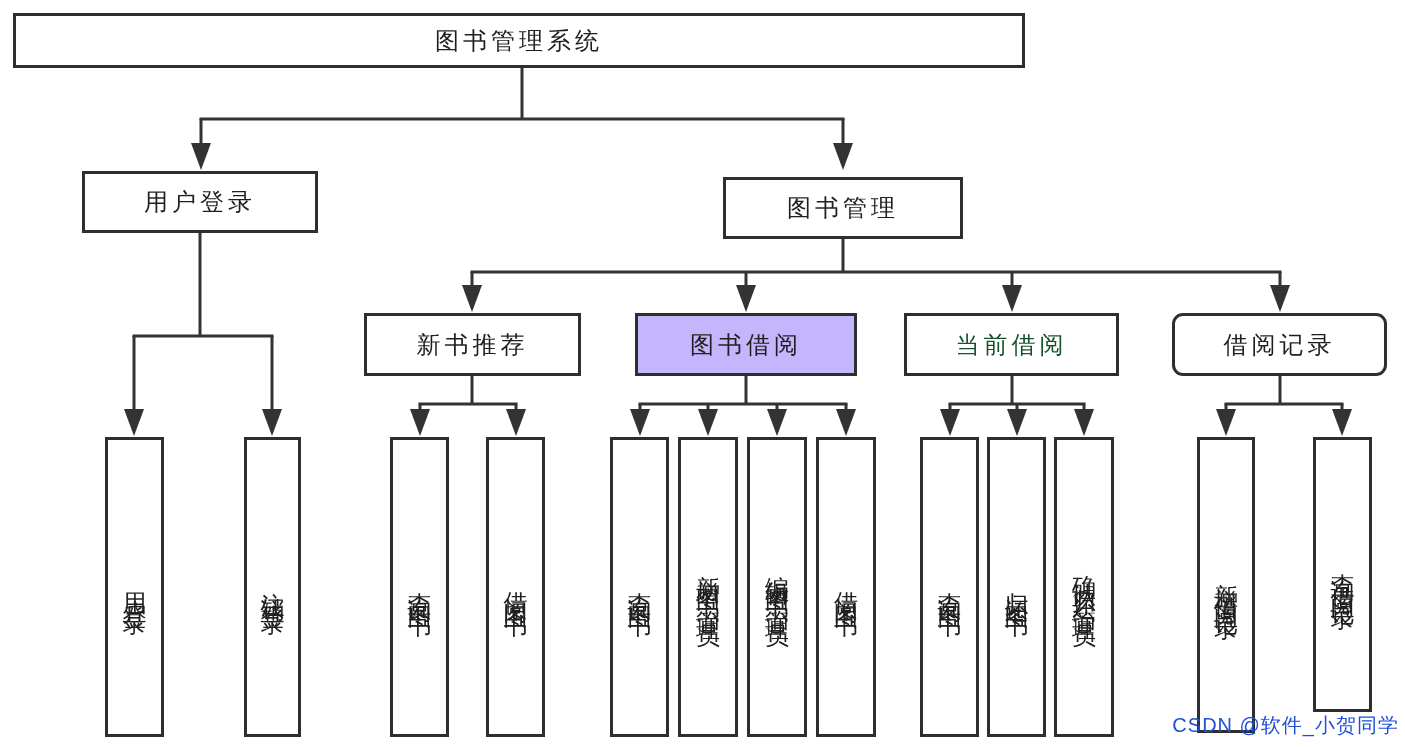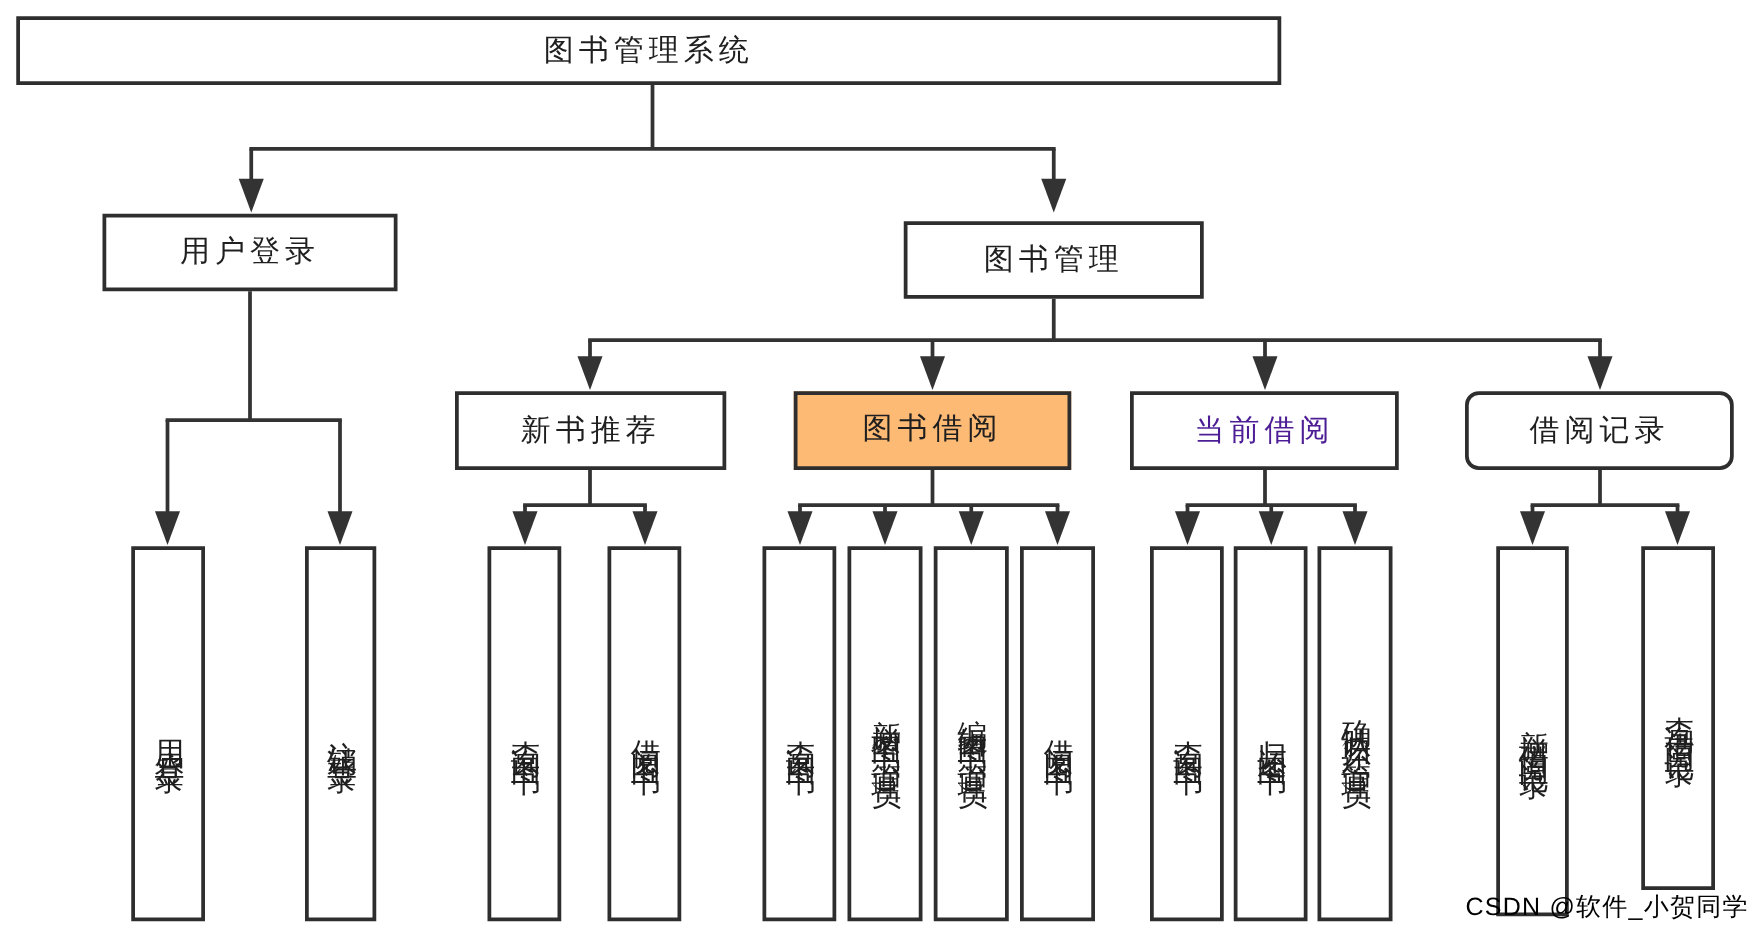--- a/index.html
+++ b/index.html
@@ -137,24 +137,24 @@
       </div>
       <div class="node" style="left: 82px; top: 171px; width: 236px; height: 62px; border-color: rgb(46, 46, 46); background: rgb(255, 255, 255); color: rgb(31, 31, 31);">
         <span class="node-label">用户登录</span>
       </div>
       <div class="node" style="left: 723px; top: 177px; width: 240px; height: 62px; border-color: rgb(46, 46, 46); background: rgb(255, 255, 255); color: rgb(31, 31, 31);">
         <span class="node-label">图书管理</span>
       </div>
       <div class="node" style="left: 364px; top: 313px; width: 217px; height: 63px; border-color: rgb(46, 46, 46); background: rgb(255, 255, 255); color: rgb(31, 31, 31);">
         <span class="node-label">新书推荐</span>
       </div>
-      <div class="node" style="left: 635px; top: 313px; width: 222px; height: 63px; border-color: rgb(46, 46, 46); background: #fdba74; color: rgb(31, 31, 31); font-family: Liberation Mono, monospace;">
+      <div class="node" style="left: 635px; top: 313px; width: 222px; height: 63px; border-color: rgb(46, 46, 46); background: #c4b5fd; color: rgb(31, 31, 31);">
         <span class="node-label">图书借阅</span>
       </div>
-      <div class="node" style="left: 904px; top: 313px; width: 215px; height: 63px; border-color: rgb(46, 46, 46); background: rgb(255, 255, 255); color: #4c1d95;">
+      <div class="node" style="left: 904px; top: 313px; width: 215px; height: 63px; border-color: rgb(46, 46, 46); background: rgb(255, 255, 255); color: #14532d;">
         <span class="node-label">当前借阅</span>
       </div>
       <div class="node" style="left: 1172px; top: 313px; width: 215px; height: 63px; border-color: rgb(46, 46, 46); background: rgb(255, 255, 255); color: rgb(31, 31, 31); border-radius: 11px;">
         <span class="node-label">借阅记录</span>
       </div>
       <div class="node vertical" style="left: 105px; top: 437px; width: 59px; height: 300px; border-color: rgb(46, 46, 46); background: rgb(255, 255, 255); color: rgb(31, 31, 31);">
         <span class="node-label">用户登录</span>
       </div>
       <div class="node vertical" style="left: 244px; top: 437px; width: 57px; height: 300px; border-color: rgb(46, 46, 46); background: rgb(255, 255, 255); color: rgb(31, 31, 31);">
         <span class="node-label">注销登录</span>
@@ -186,14 +186,14 @@
       <div class="node vertical" style="left: 1054px; top: 437px; width: 60px; height: 300px; border-color: rgb(46, 46, 46); background: rgb(255, 255, 255); color: rgb(31, 31, 31);">
         <span class="node-label">确认归还（管理员）</span>
       </div>
       <div class="node vertical" style="left: 1197px; top: 437px; width: 58px; height: 296px; border-color: rgb(46, 46, 46); background: rgb(255, 255, 255); color: rgb(31, 31, 31);">
         <span class="node-label">新增借阅记录</span>
       </div>
       <div class="node vertical" style="left: 1313px; top: 437px; width: 59px; height: 275px; border-color: rgb(46, 46, 46); background: rgb(255, 255, 255); color: rgb(31, 31, 31);">
         <span class="node-label">查询借阅记录</span>
       </div>
     </div>
-  <div class="watermark" style="color: #000000;">CSDN @软件_小贺同学</div>
+  <div class="watermark" style="color: #1d4ed8;">CSDN @软件_小贺同学</div>
 </div>
 
 </body></html>

